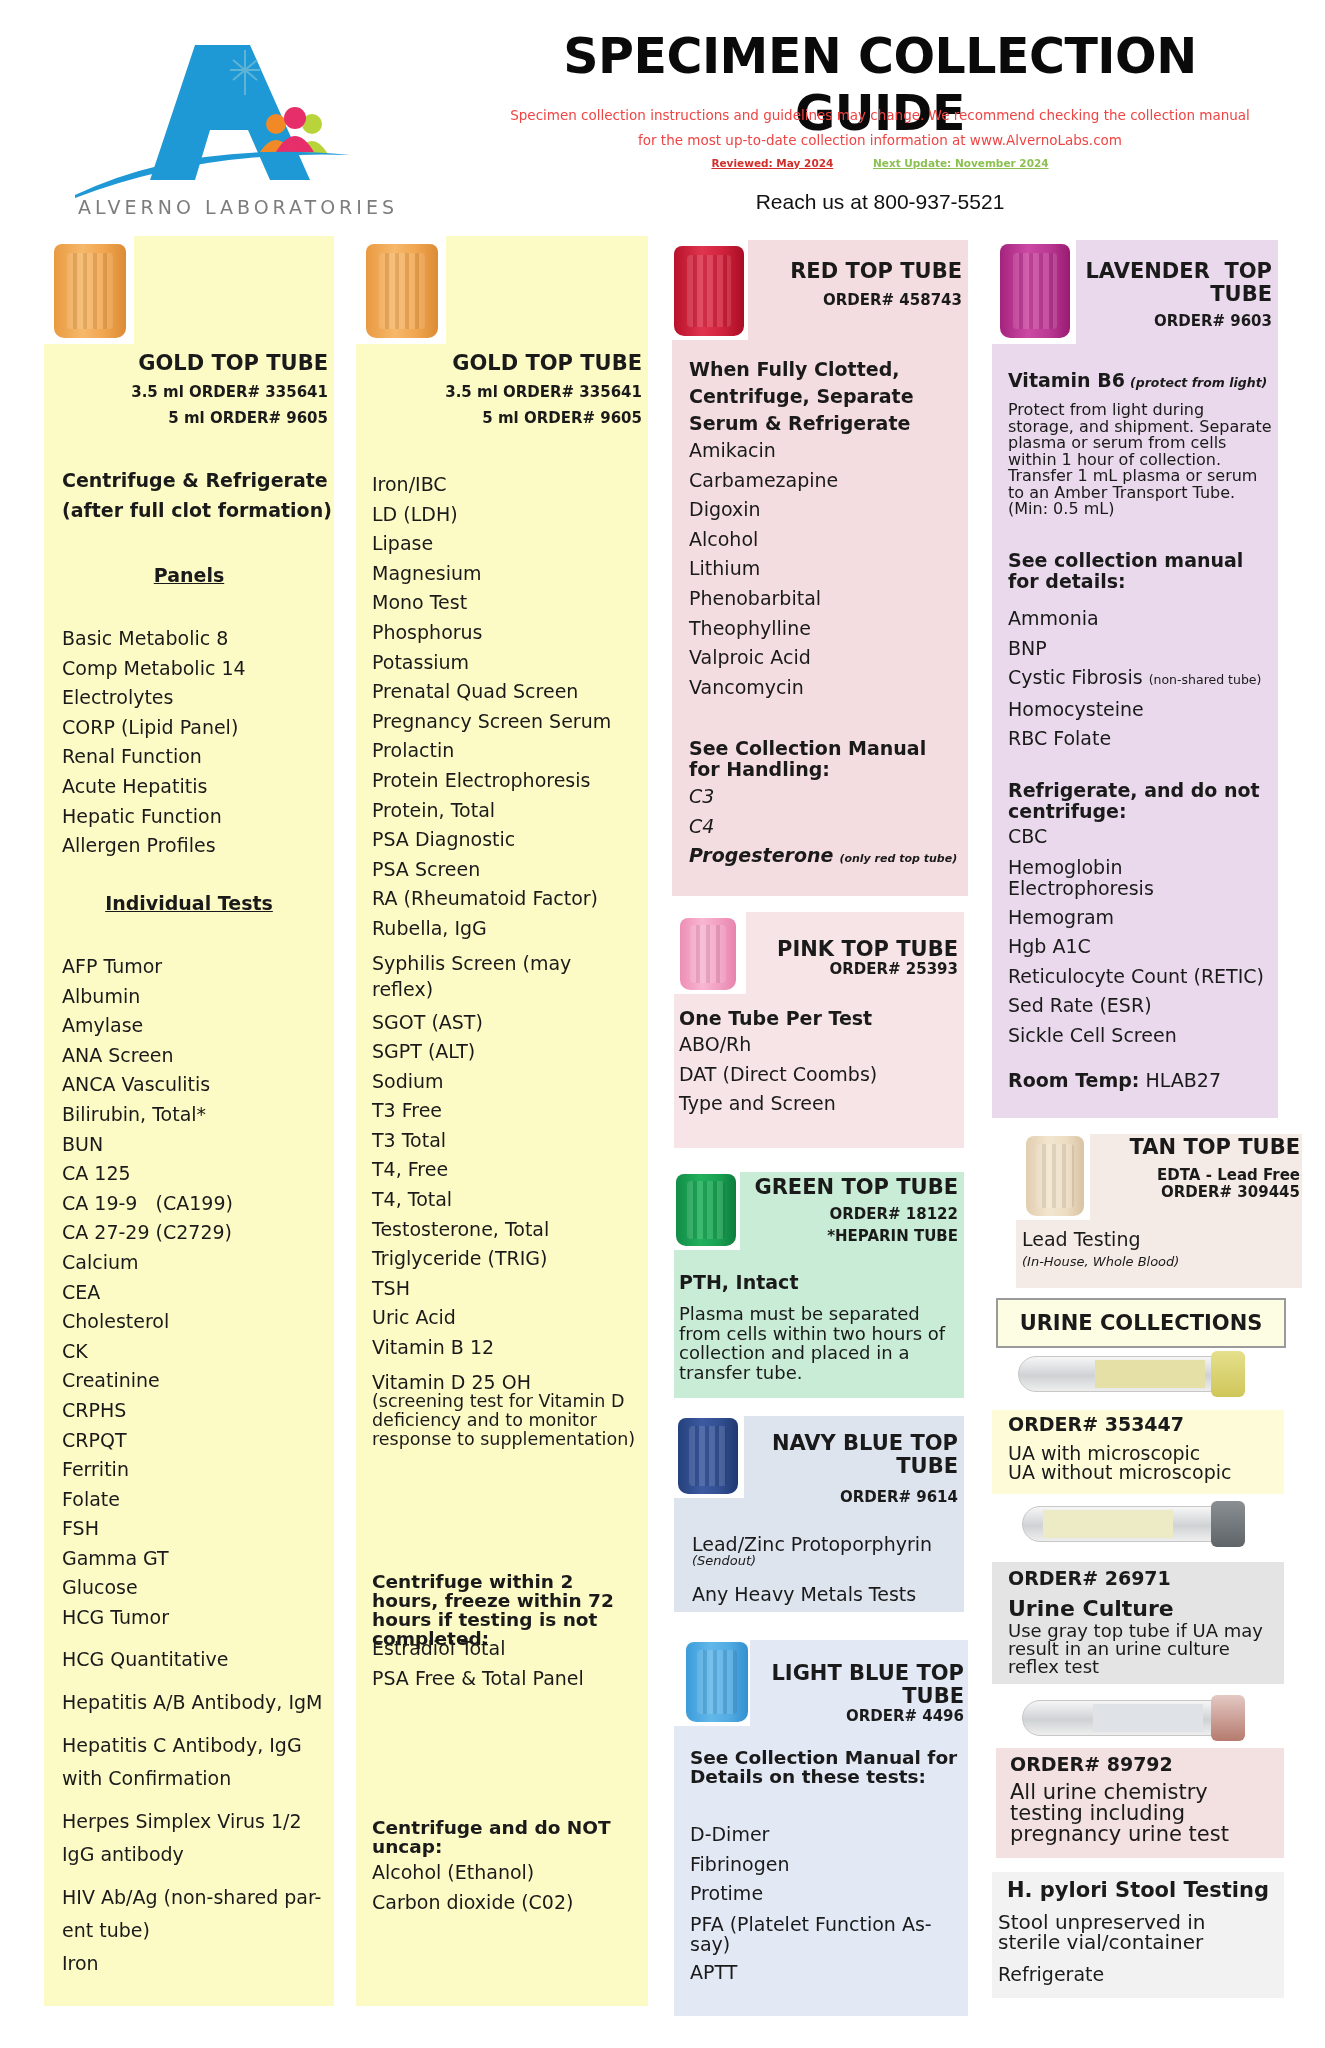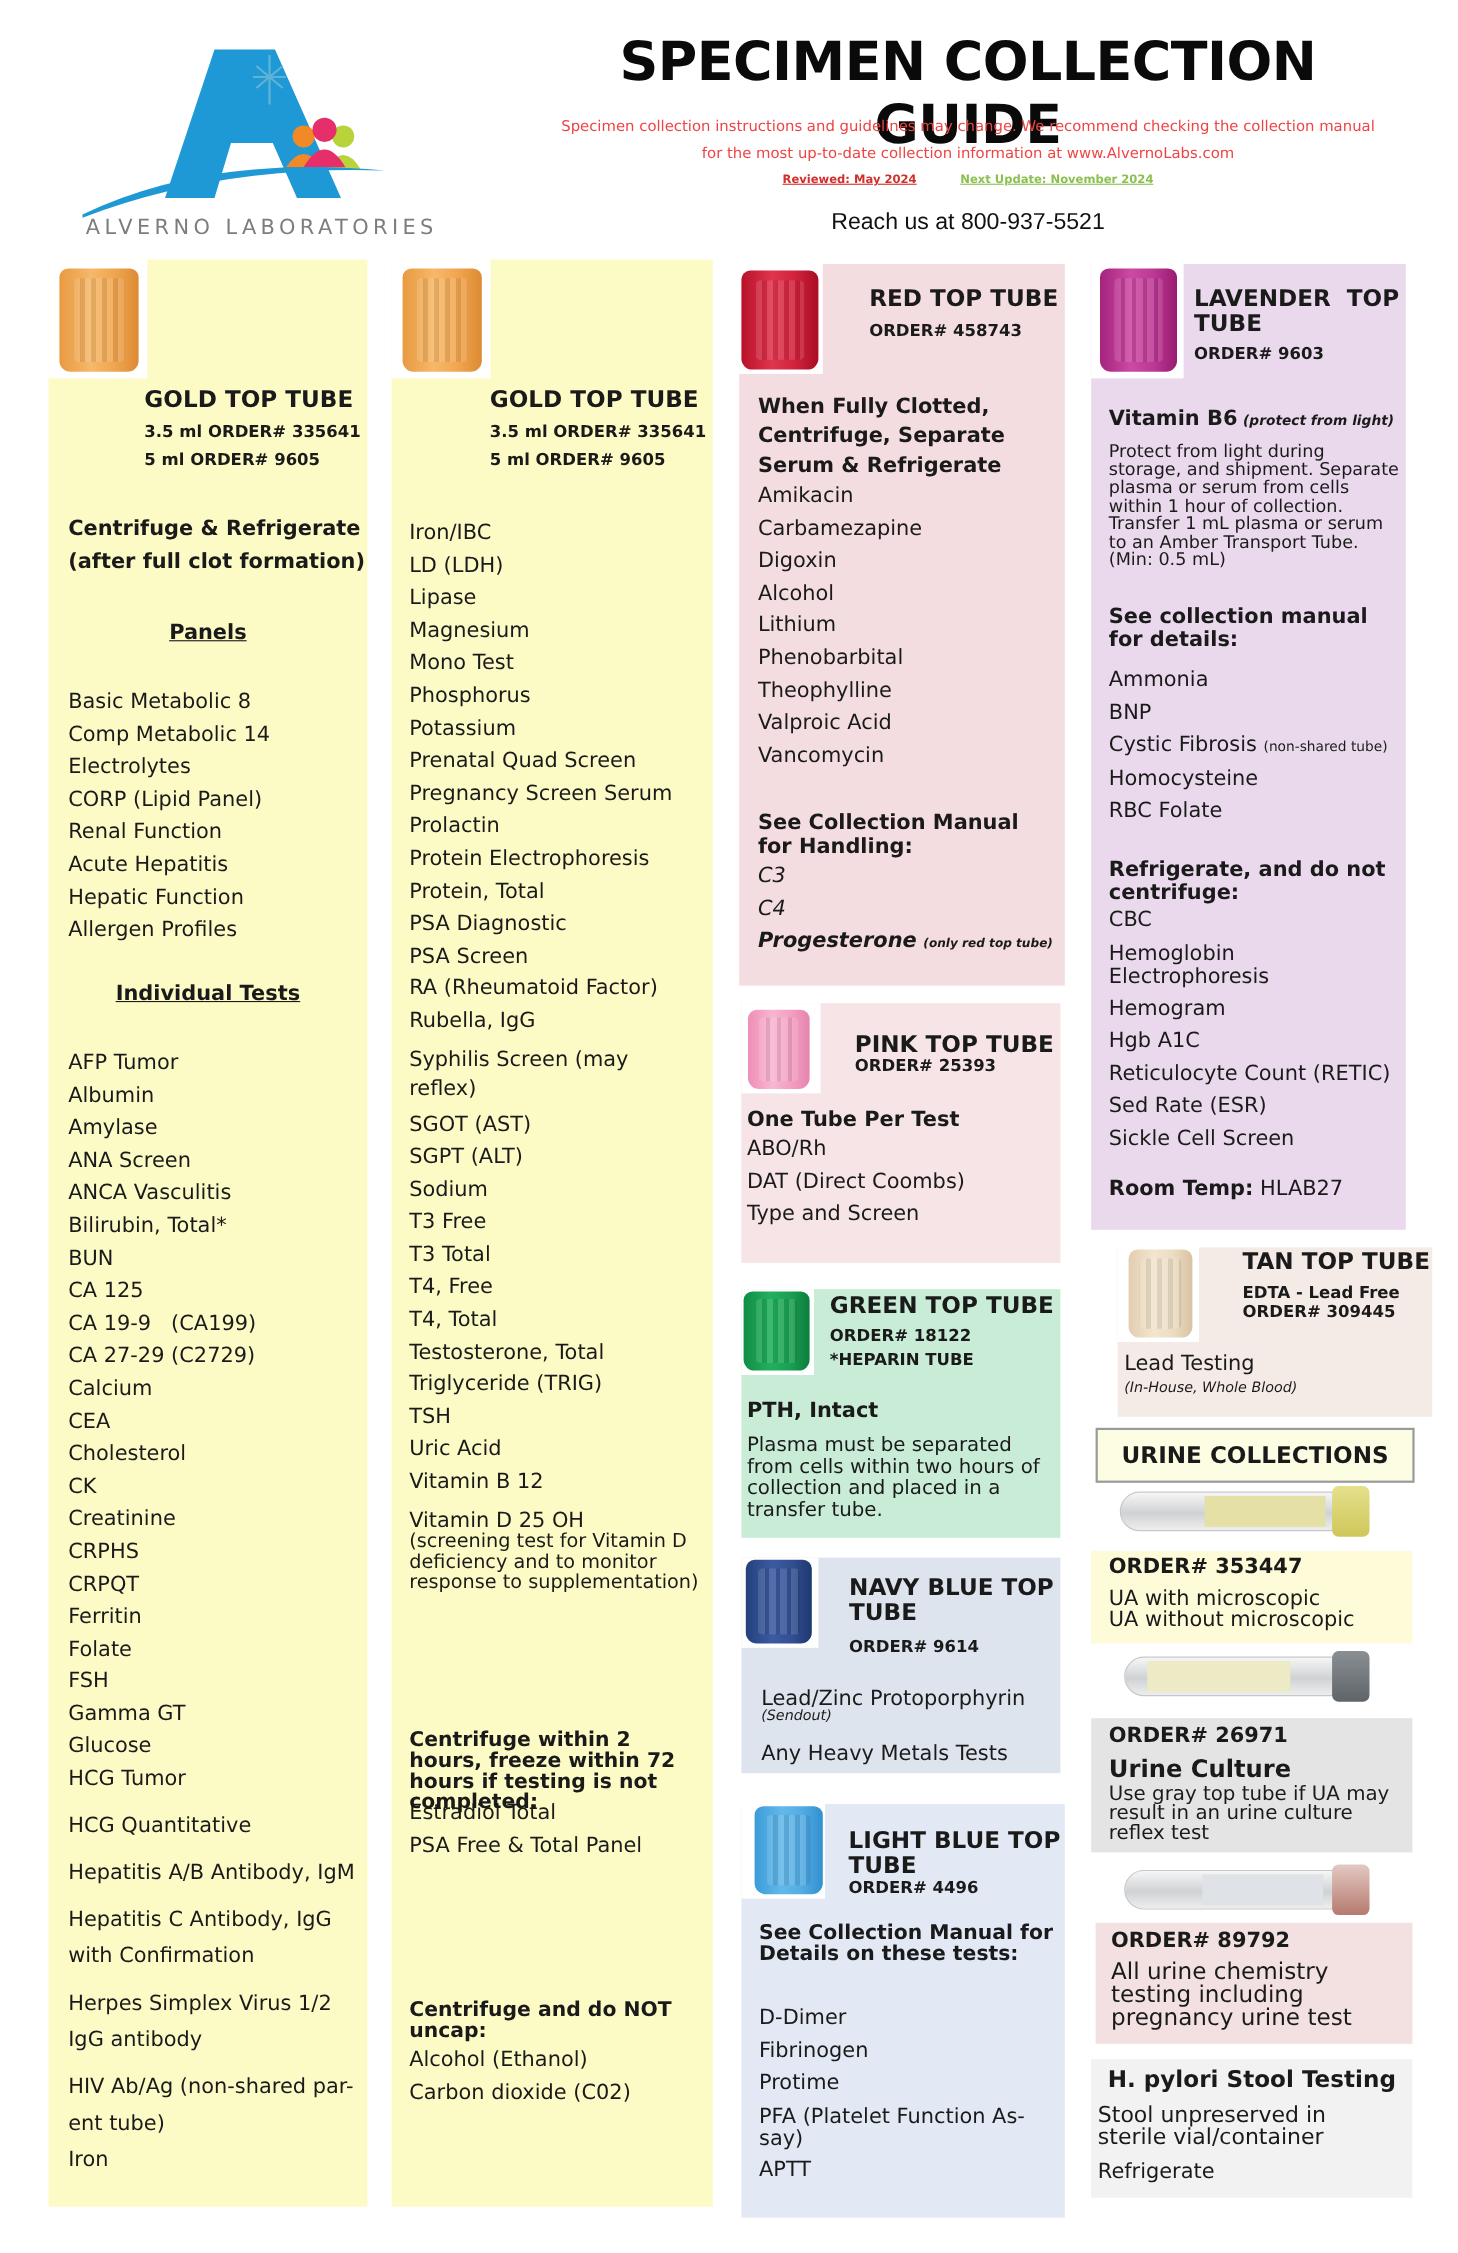--- a/index.html
+++ b/index.html
@@ -16,21 +16,21 @@
   .reviewed { color: #d0302c; }
   .nextupd { color: #8cc152; }
   .phone { position: absolute; left: 490px; top: 190px; width: 780px; text-align: center; font-size: 21px; font-family: "Liberation Sans", sans-serif; color: #111; }
 
   .panel { position: absolute; }
   .tube-img { position: absolute; border-radius: 8px 8px 10px 10px; }
   .tube-img::after { content: ""; position: absolute; left: 18%; right: 18%; top: 10%; bottom: 10%;
      background: repeating-linear-gradient(90deg, rgba(255,255,255,0.12) 0 6px, rgba(0,0,0,0.08) 6px 10px); border-radius: 4px; }
   .tube-frame { position: absolute; background: #ffffff; }
 
-  .hdr-r { position: absolute; text-align: left; font-weight: bold; }
+  .hdr-r { position: absolute; text-align: right; font-weight: bold; }
   .t-big { font-size: 21px; line-height: 23px; }
   .t-ord { font-size: 15px; line-height: 22px; }
   .t-bold { font-weight: bold; }
   .txt { font-size: 19px; line-height: 29.6px; }
   .ls { list-style: none; }
   .heading { font-weight: bold; font-size: 19px; line-height: 21px; }
   .u-head { font-weight: bold; text-decoration: underline; text-align: center; font-size: 19px; }
   .small-it { font-style: italic; font-size: 13px; }
   .small { font-size: 13px; }
   .para { font-size: 16.5px; line-height: 17px; }

